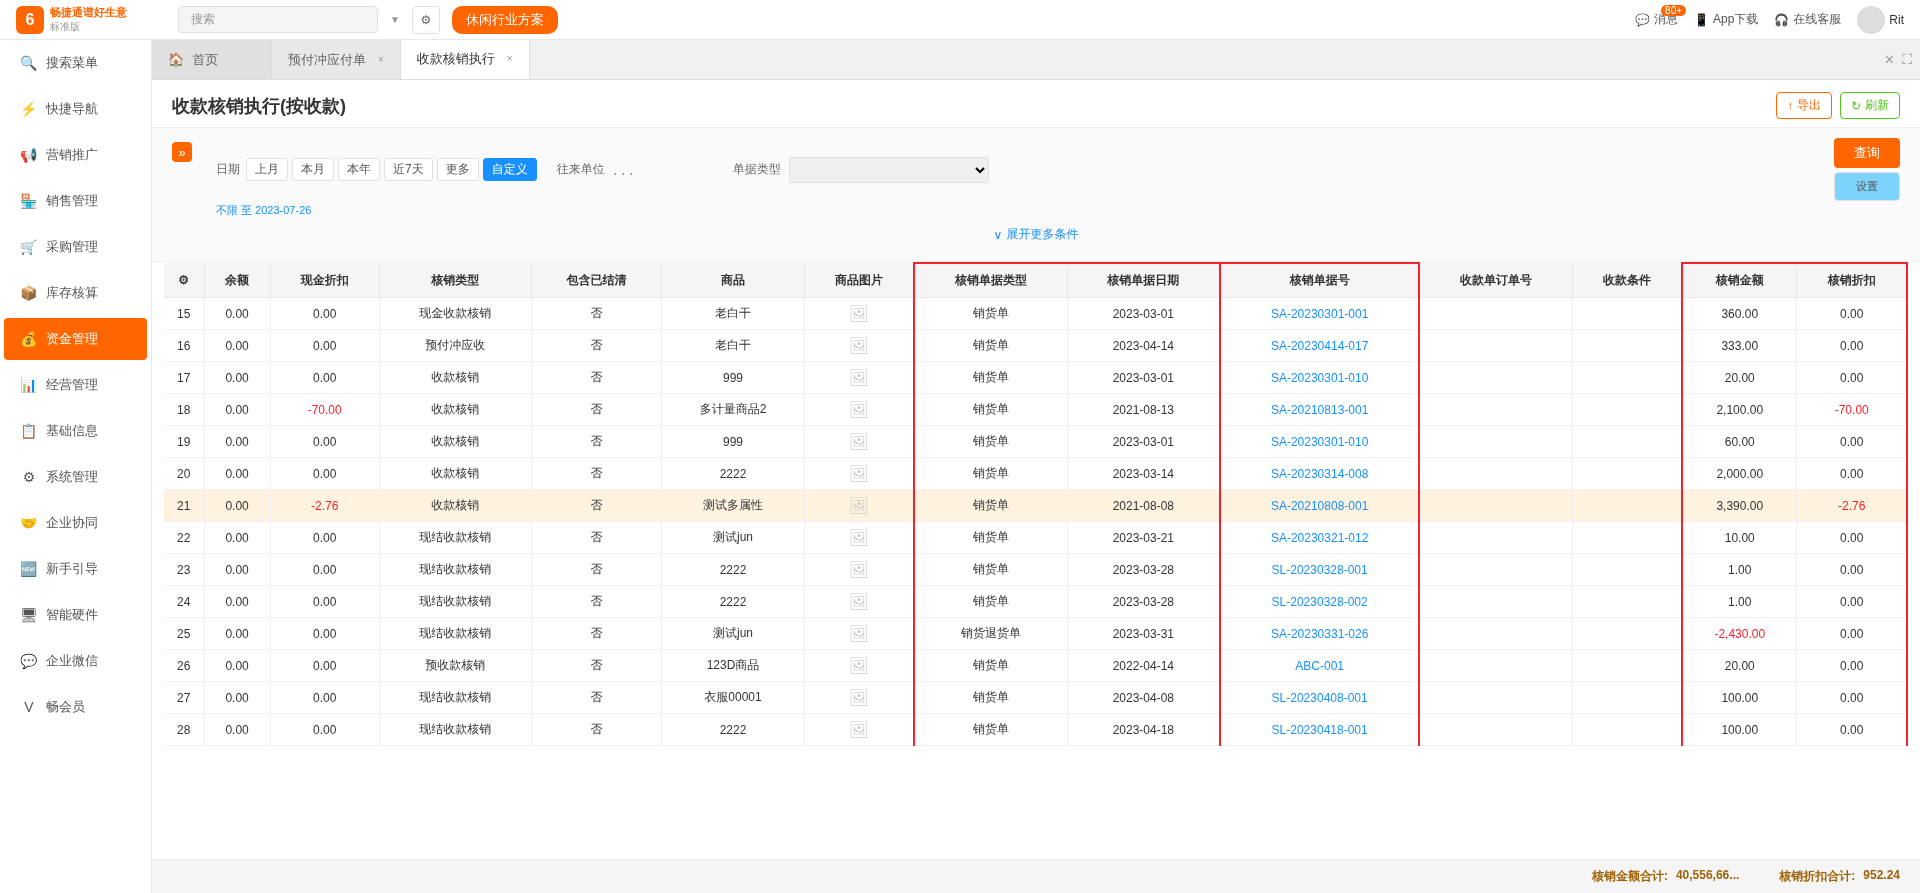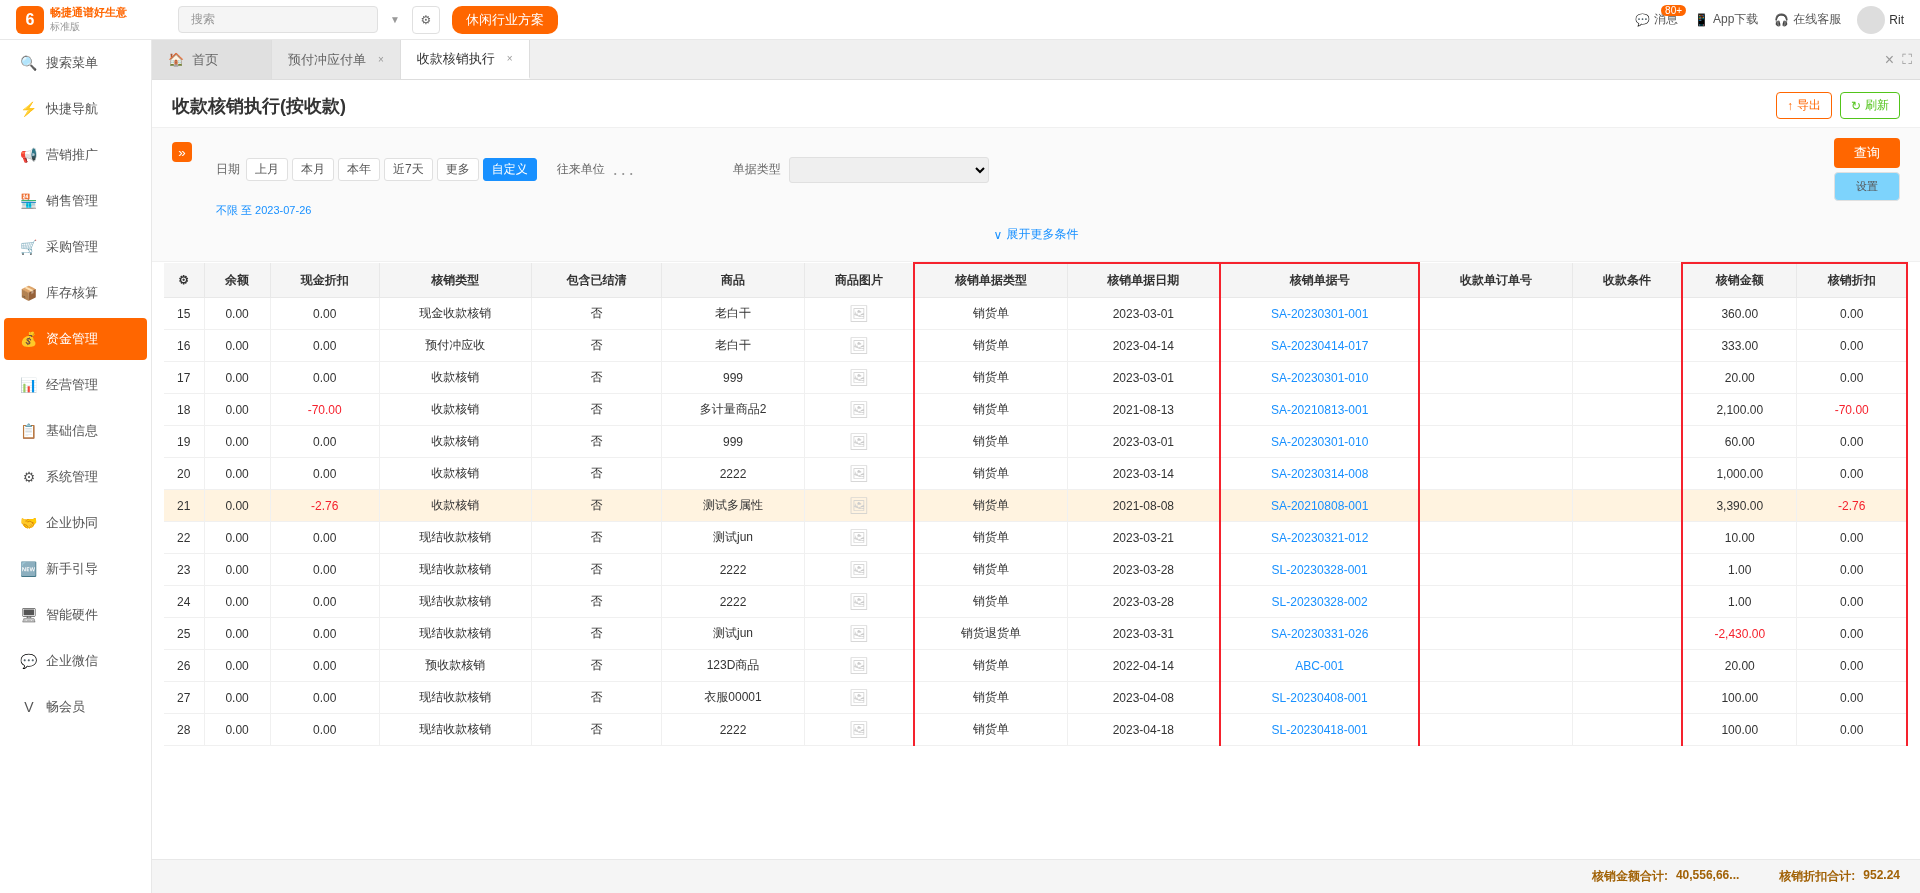--- a/index.html
+++ b/index.html
@@ -367,21 +367,21 @@
               <td>0.00</td>
               <td>收款核销</td>
               <td>否</td>
               <td>2222</td>
               <td style="color: rgb(204, 204, 204); font-size: 16px;">🖼</td>
               <td style="border-left: 2px solid rgb(245, 34, 45); border-right: 1px solid rgb(240, 240, 240);">销货单</td>
               <td style="border-right: 2px solid rgb(245, 34, 45);">2023-03-14</td>
               <td style="border-left: 2px solid rgb(245, 34, 45); border-right: 2px solid rgb(245, 34, 45);"><a class="link-text" href="#">SA-20230314-008</a></td>
               <td></td>
               <td></td>
-              <td style="border-left: 2px solid rgb(245, 34, 45); border-right: 1px solid rgb(240, 240, 240);">1,000.00</td>
+              <td style="border-left: 2px solid rgb(245, 34, 45); border-right: 1px solid rgb(240, 240, 240);">2,000.00</td>
               <td style="border-right: 2px solid rgb(245, 34, 45);">0.00</td>
             </tr>
             <tr class="highlighted">
               <td>21</td>
               <td>0.00</td>
               <td style="color: rgb(245, 34, 45);">-2.76</td>
               <td>收款核销</td>
               <td>否</td>
               <td>测试多属性</td>
               <td style="color: rgb(204, 204, 204); font-size: 16px;">🖼</td>

